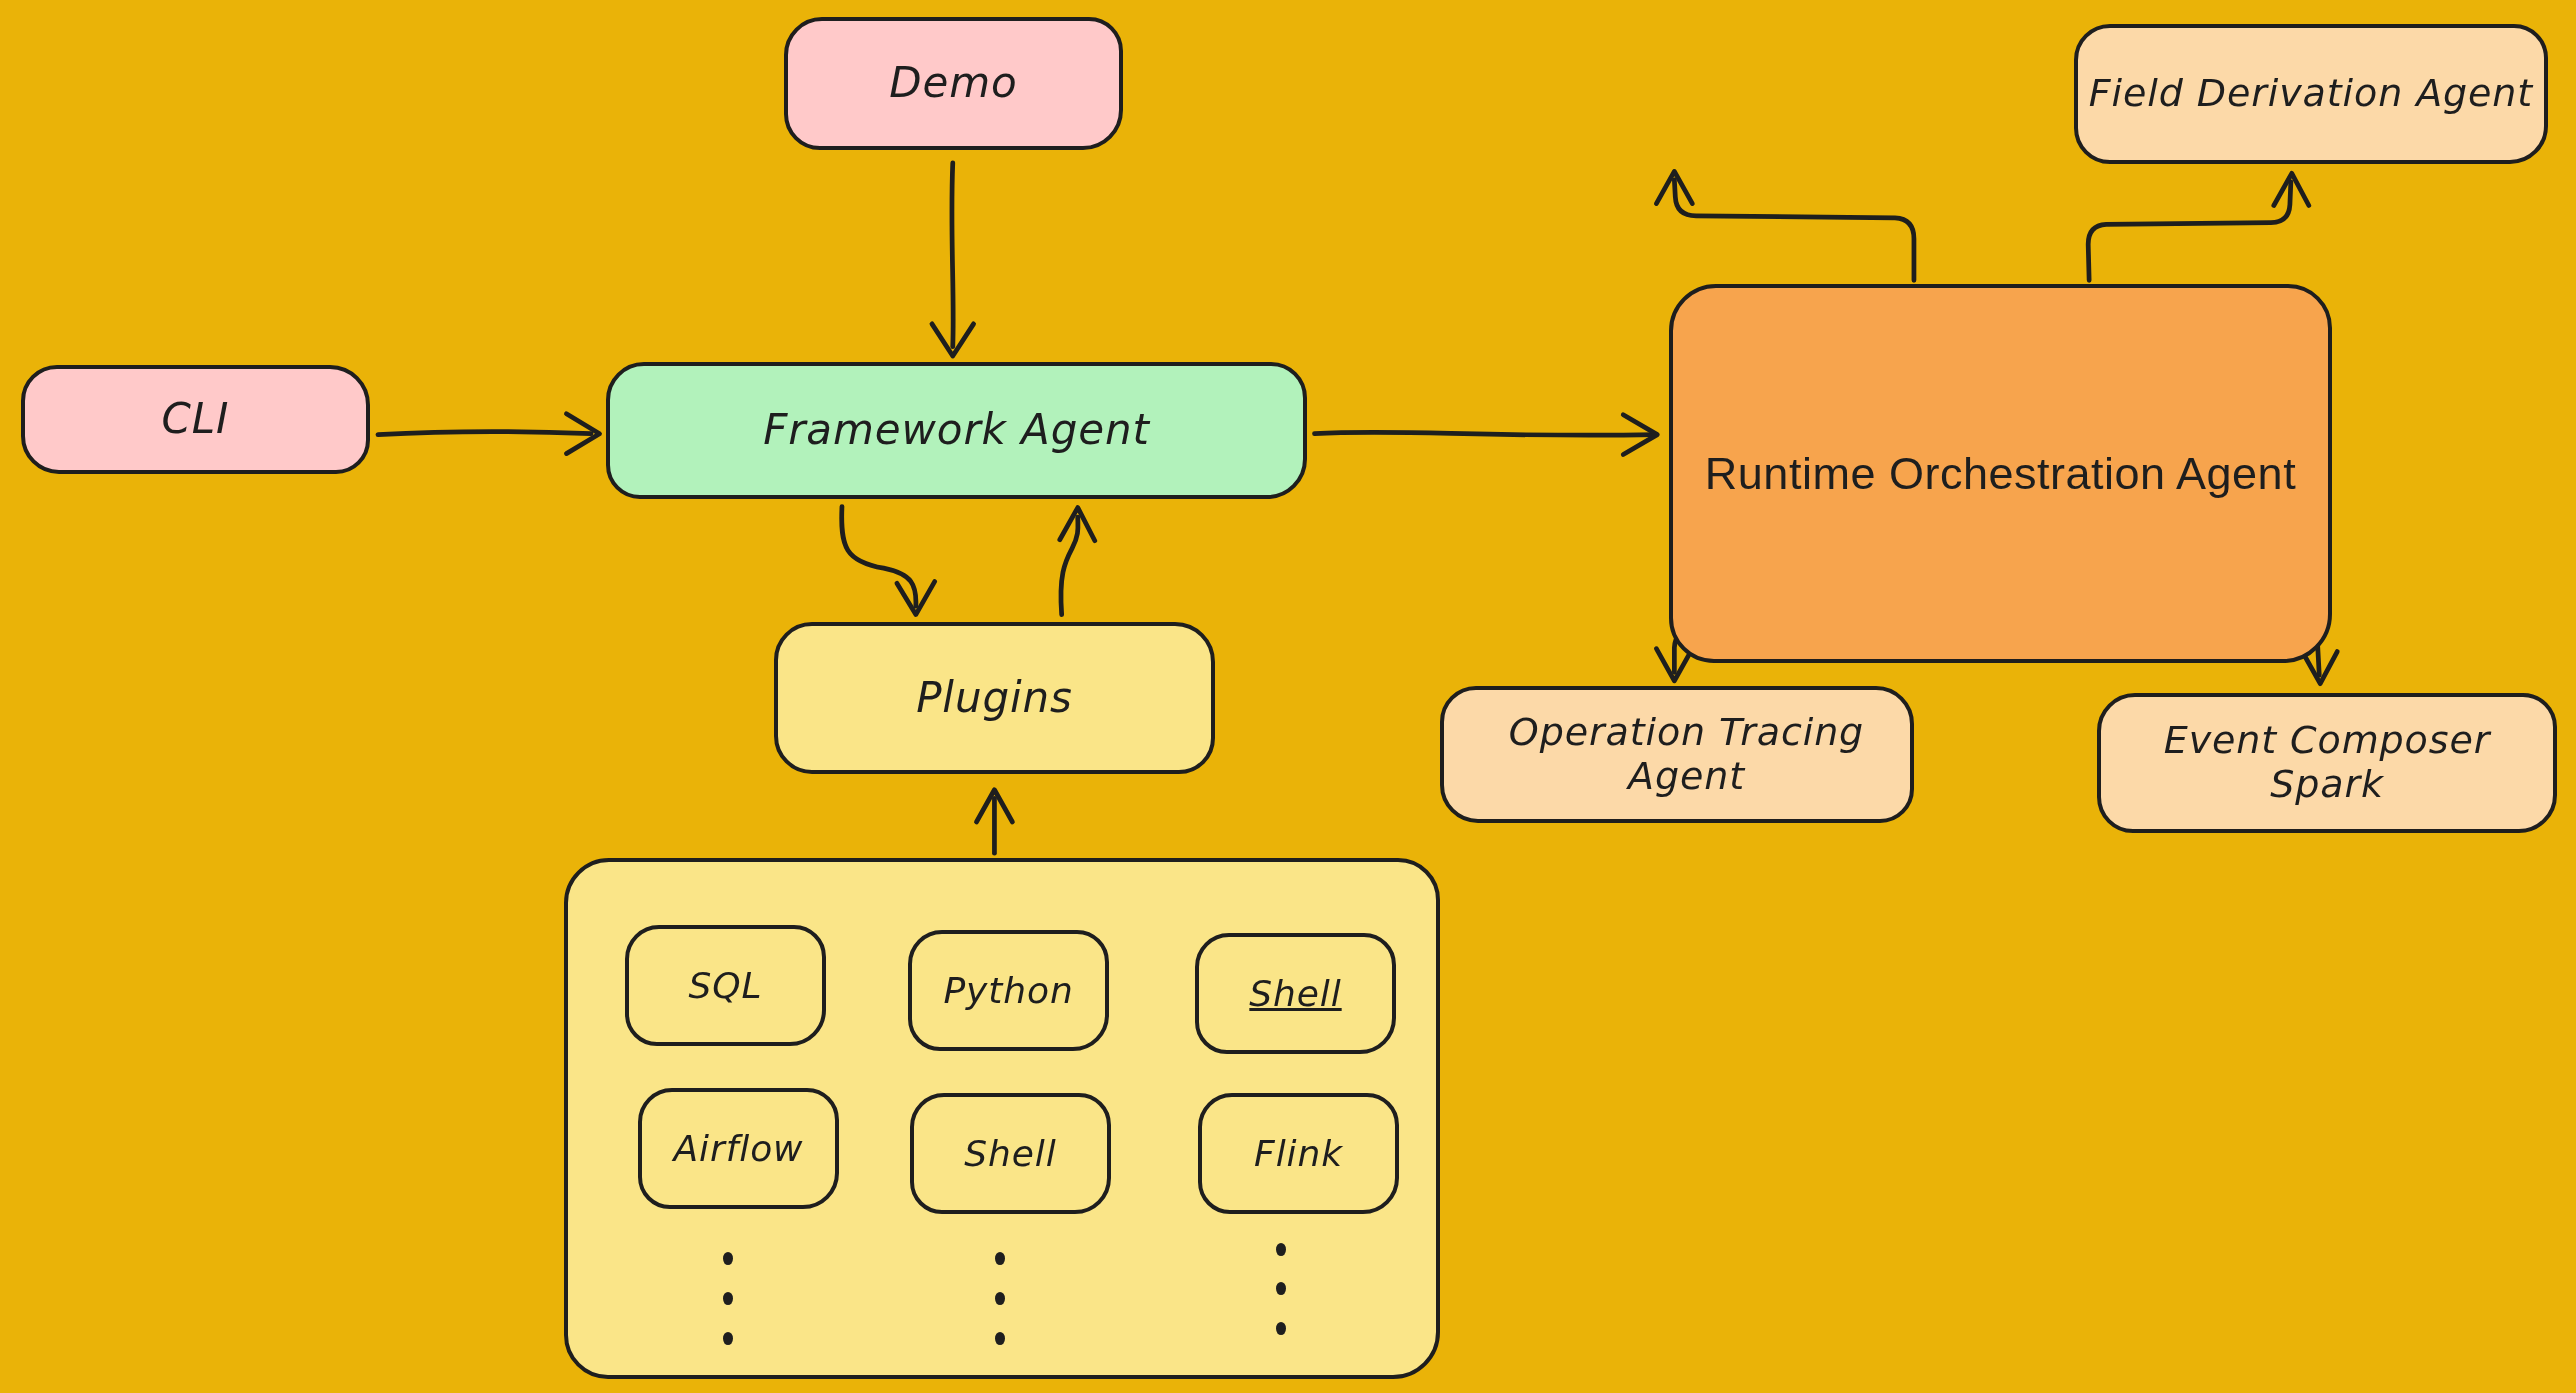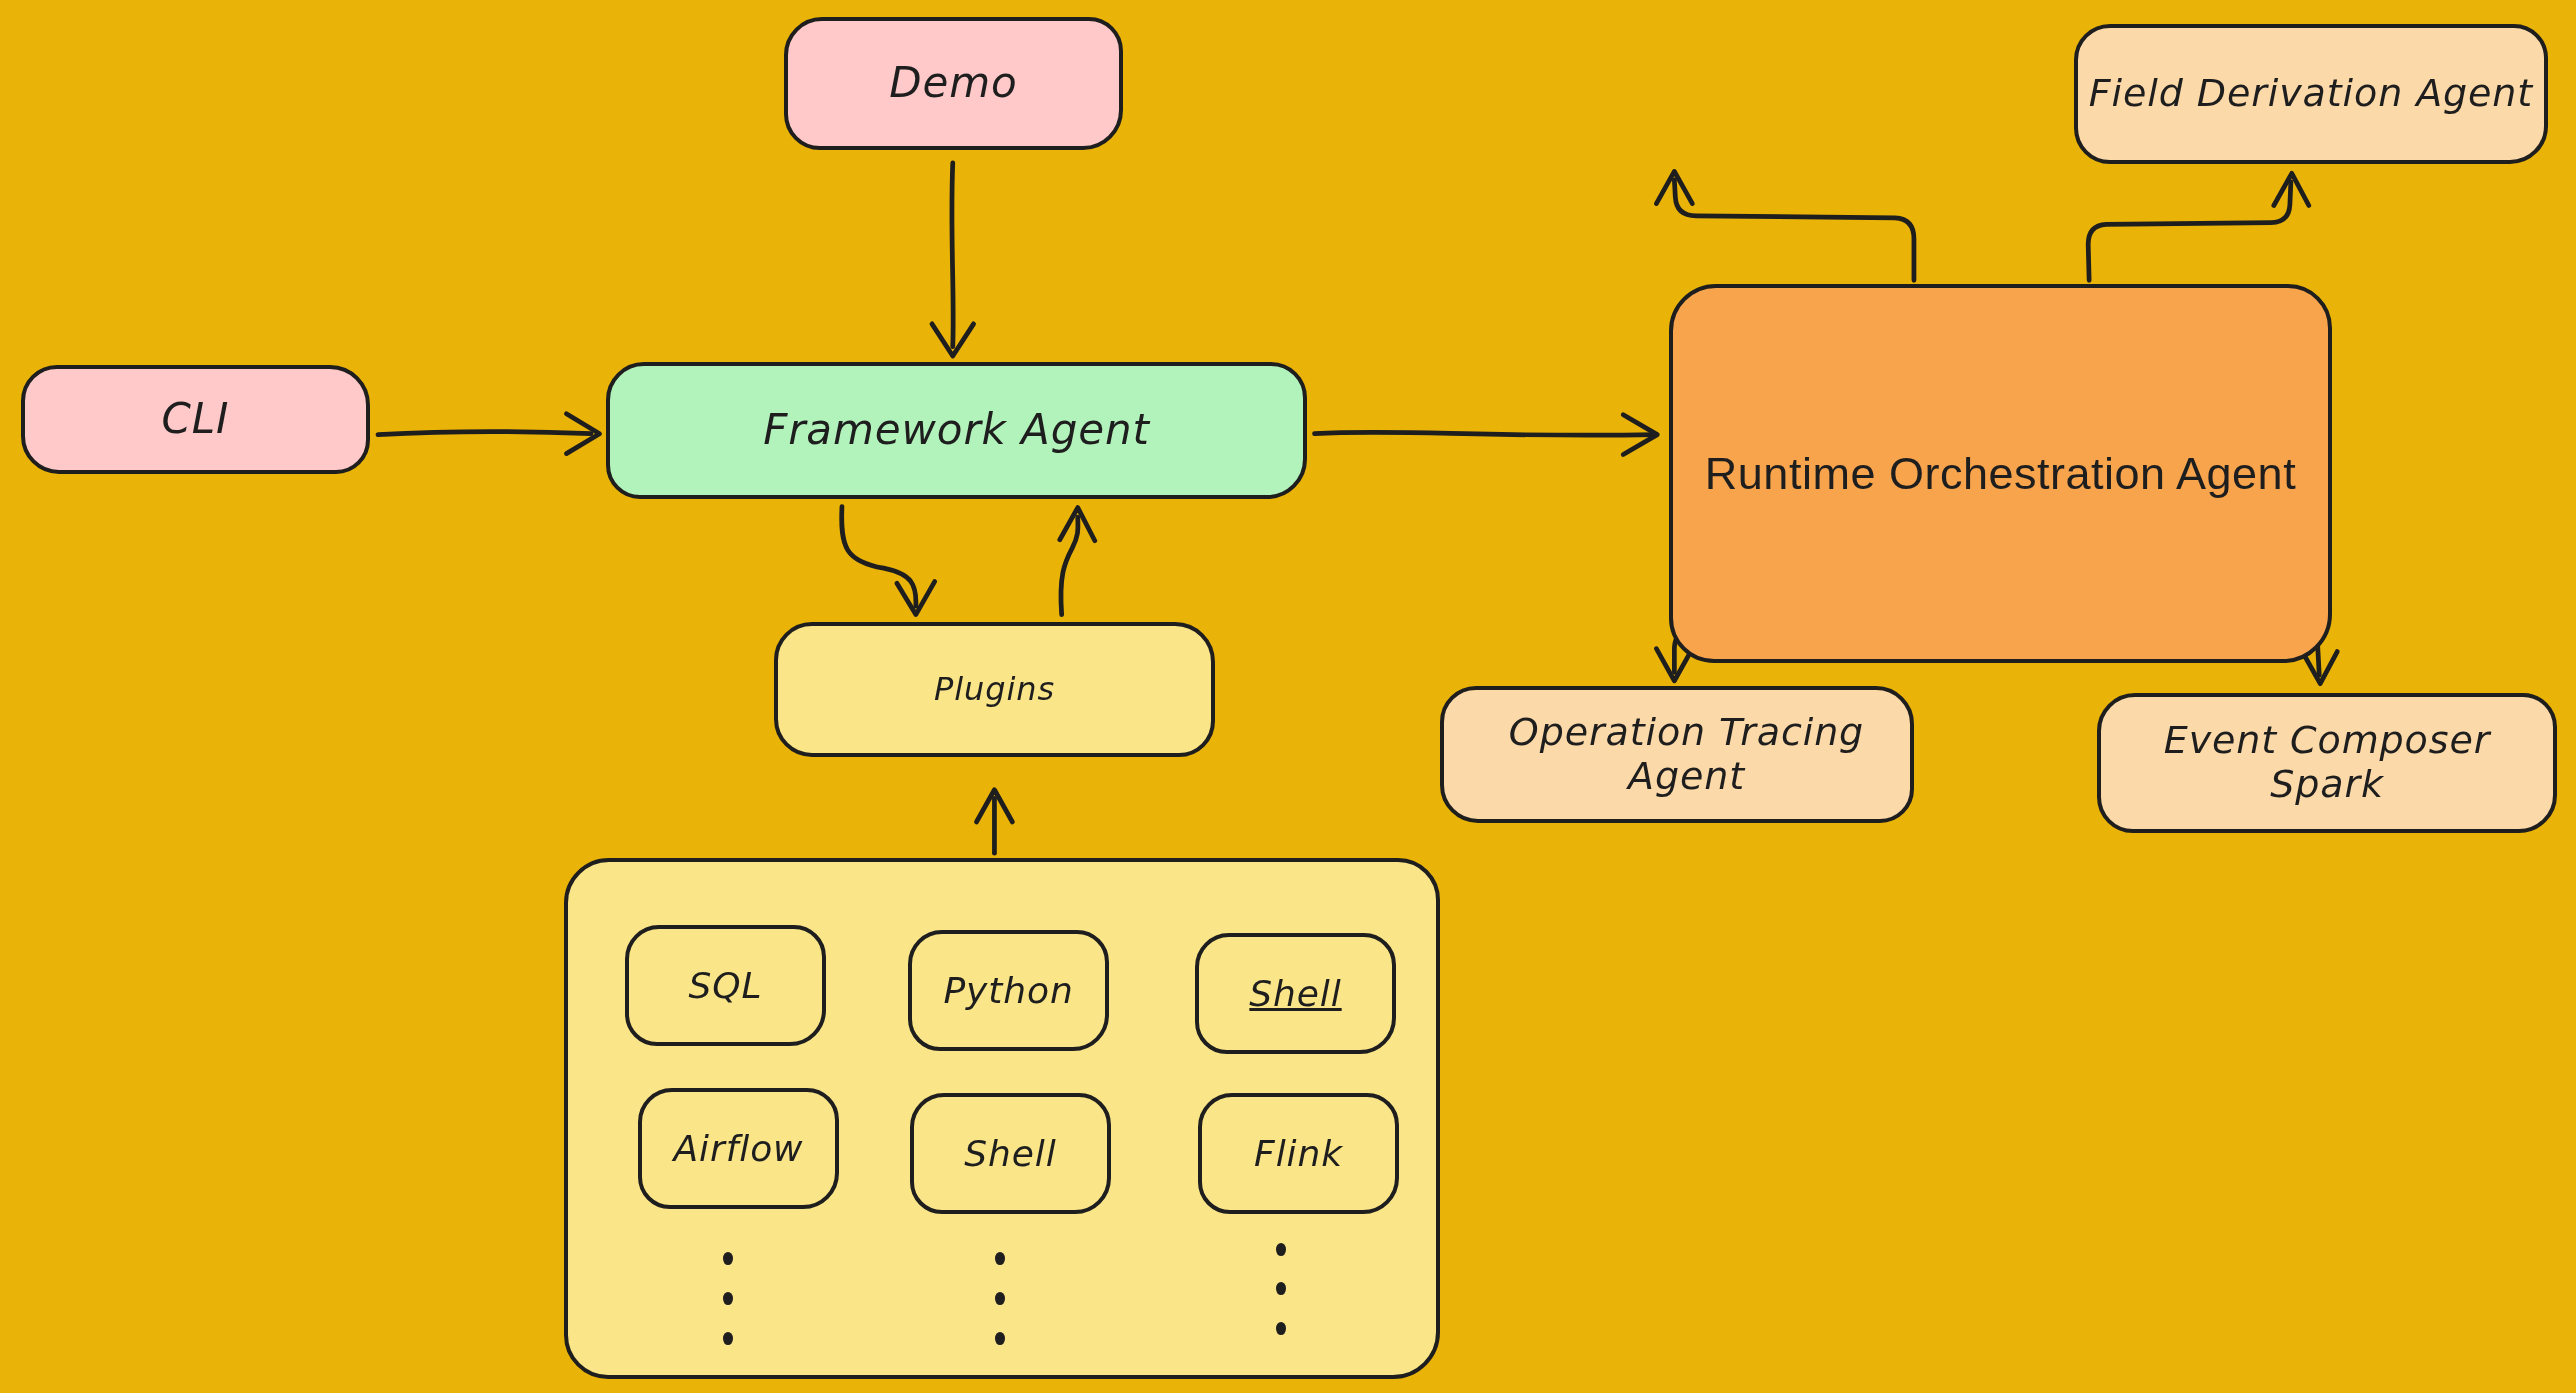--- a/index.html
+++ b/index.html
@@ -37,21 +37,21 @@
   .normal {
     font-family: "Liberation Sans", sans-serif;
     font-style: normal;
     font-weight: 500;
     letter-spacing: 0.5px;
   }
   
   .n-demo      { left: 784px;  top: 17px;   width: 339px; height: 133px; border-radius: 38px 34px 40px 36px; font-size: 42px; }
   .n-cli       { left: 21px;   top: 365px;  width: 349px; height: 109px; border-radius: 36px 40px 34px 38px; font-size: 42px; }
   .n-framework { left: 606px;  top: 362px;  width: 701px; height: 137px; border-radius: 38px 36px 40px 34px; font-size: 42px; }
-  .n-plugins   { left: 774px;  top: 622px;  width: 441px; height: 135px; border-radius: 38px 40px 36px 38px; font-size: 32px; }
+  .n-plugins   { left: 774px;  top: 622px;  width: 441px; height: 152px; border-radius: 38px 40px 36px 38px; font-size: 42px; }
   .n-library   { left: 564px;  top: 858px;  width: 876px; height: 521px; border-radius: 45px 42px 47px 44px; }
   .n-runtime   { left: 1669px; top: 284px;  width: 663px; height: 379px; border-radius: 47px 44px 49px 45px; font-size: 45px; }
   .n-syntax    { left: 1449px; top: 24px;   width: 472px; height: 140px; border-radius: 34px 38px 36px 34px; font-size: 38px; }
   .n-fieldder  { left: 2074px; top: 24px;   width: 474px; height: 140px; border-radius: 36px 34px 38px 36px; font-size: 38px; }
   .n-optrace   { left: 1440px; top: 686px;  width: 474px; height: 137px; border-radius: 36px 38px 34px 38px; font-size: 38px; }
   .n-eventcomp { left: 2097px; top: 693px;  width: 460px; height: 140px; border-radius: 38px 34px 38px 36px; font-size: 38px; }
   
   .p-item { width: 201px; height: 121px; border-radius: 34px 32px 36px 32px; font-size: 36px; background: transparent; }
   .p-sql     { left: 625px;  top: 925px;  }
   .p-python  { left: 908px;  top: 930px;  }

